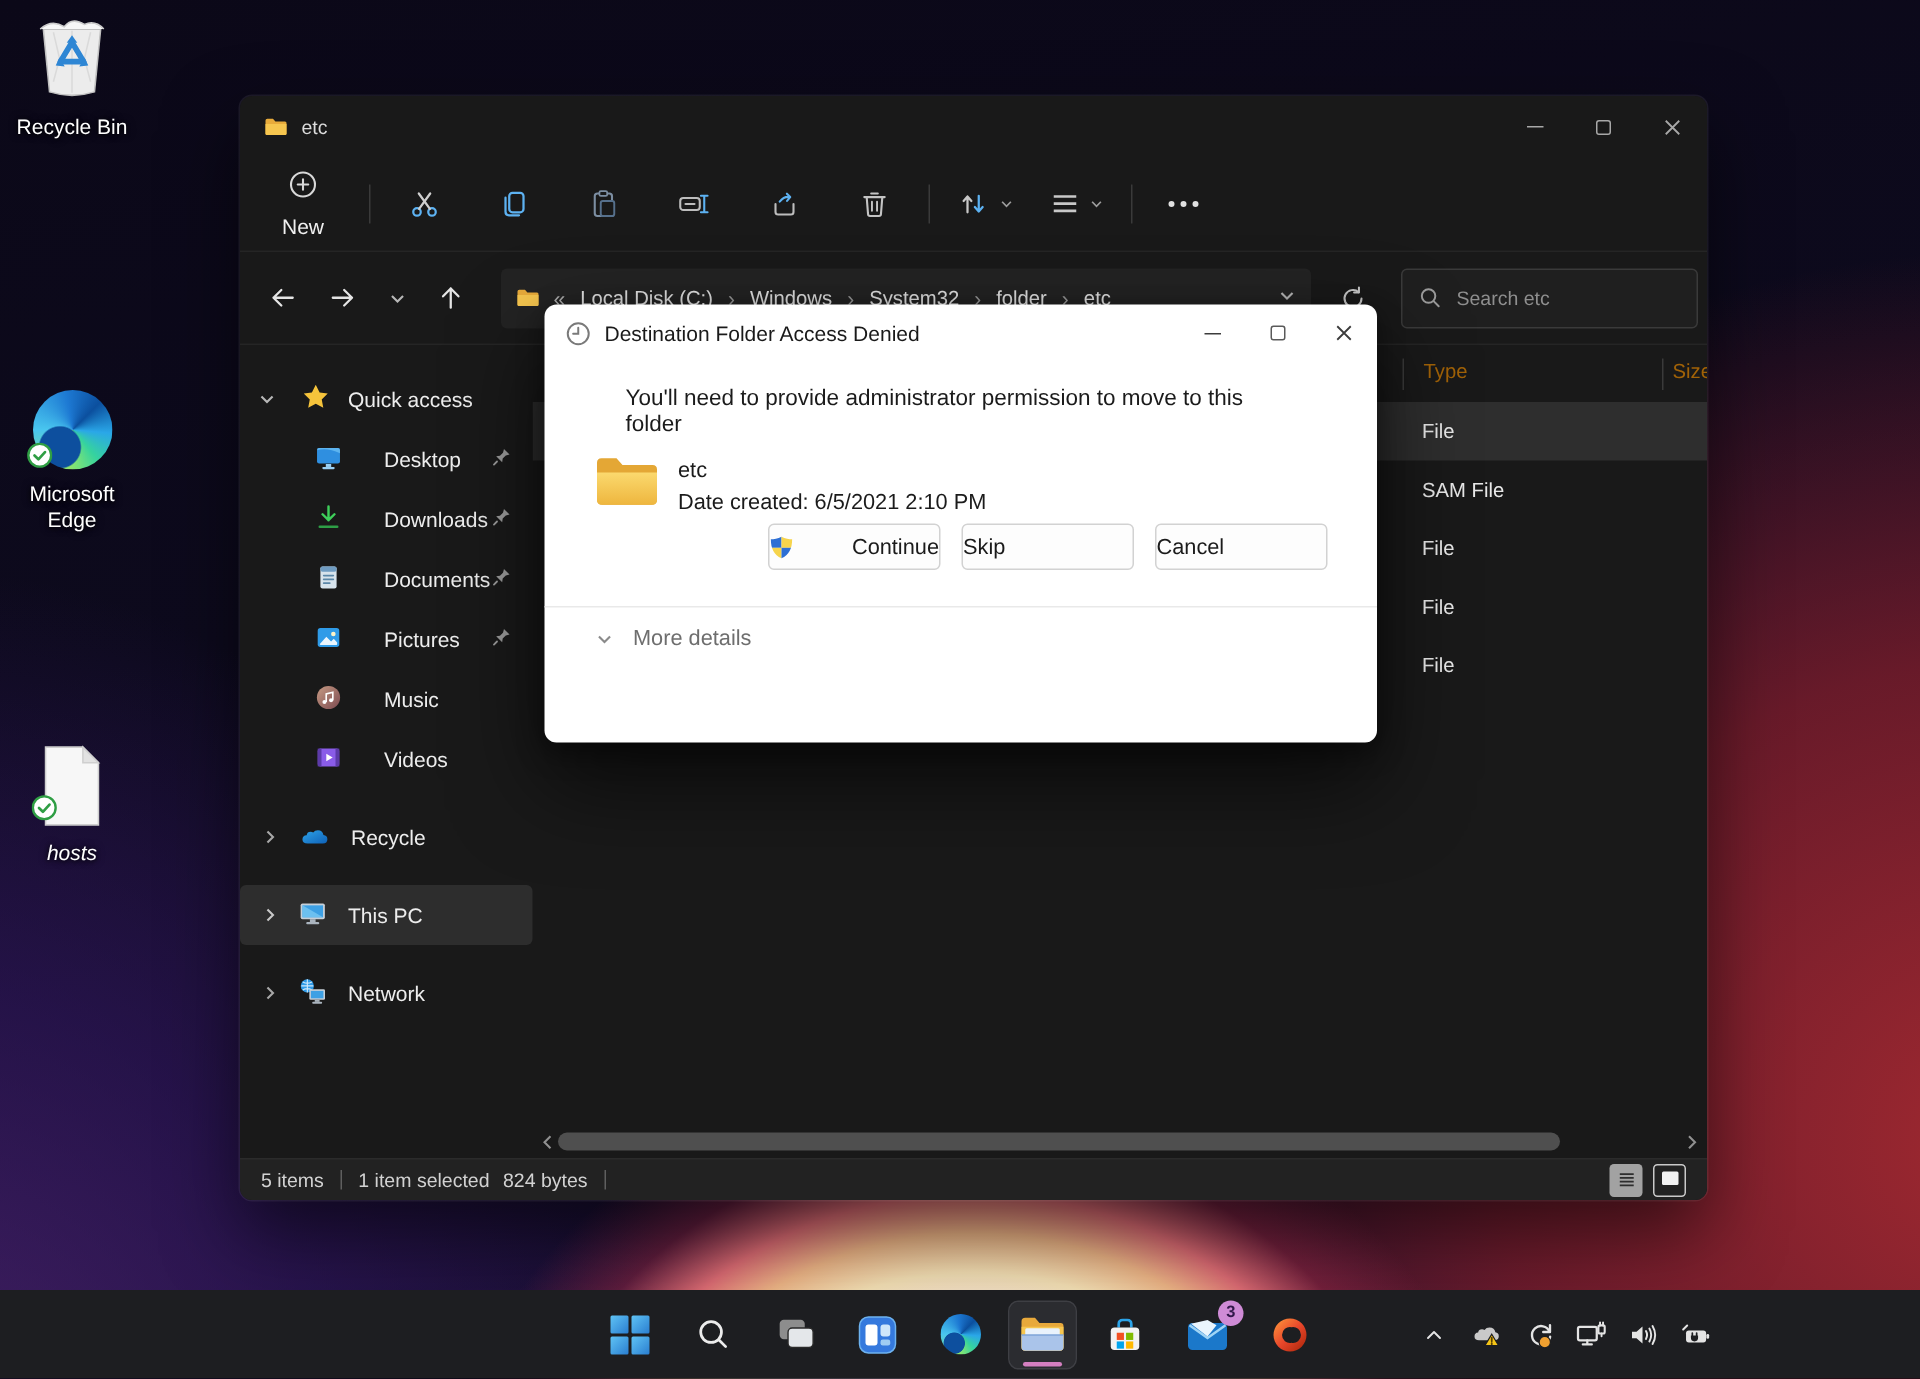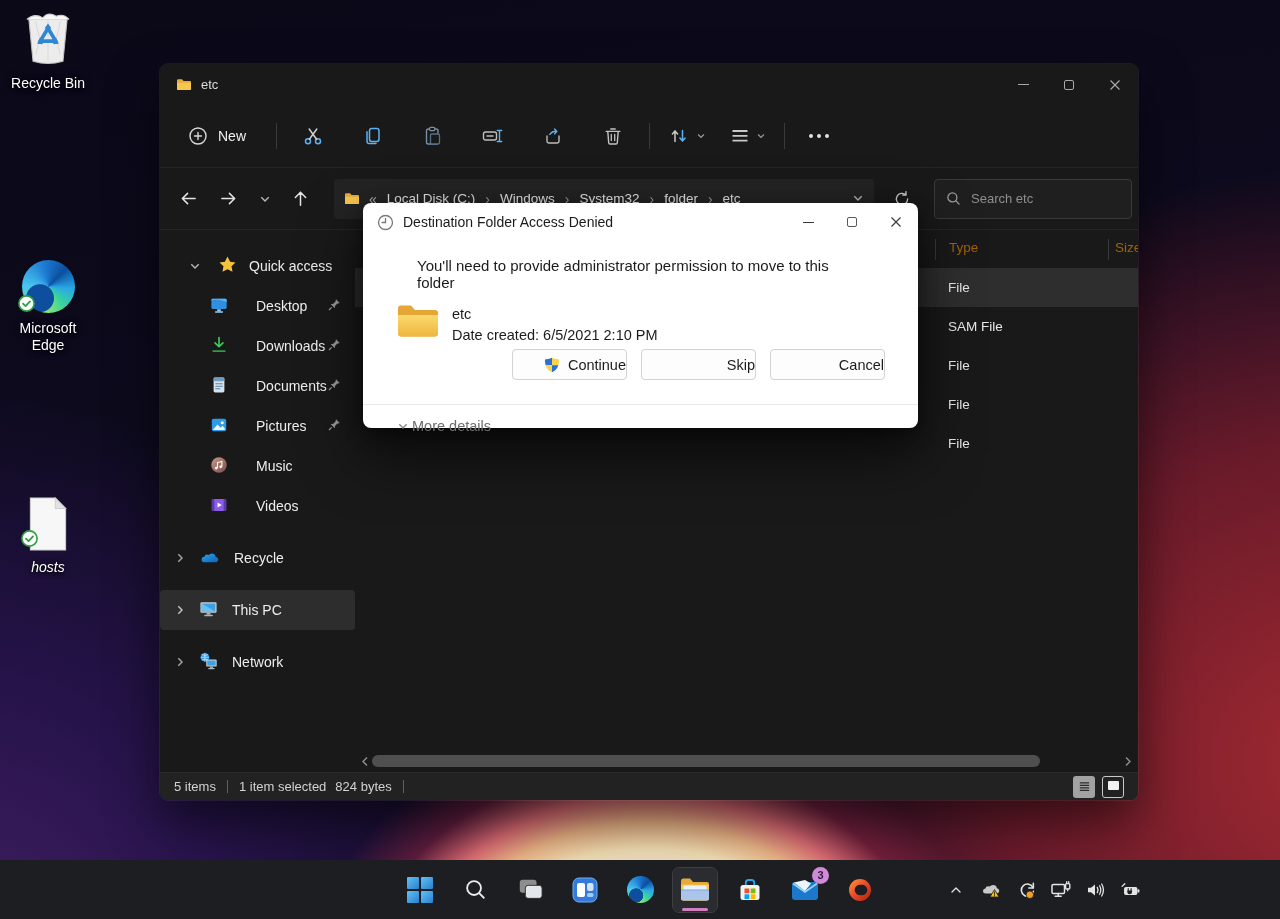--- a/index.html
+++ b/index.html
@@ -40,21 +40,21 @@
   .titlebar .t-title { margin-left:9px; font-size:13px; color:#dcdcdc; }
   .wc-group { position:absolute; right:0; top:0; height:41px; display:flex; }
   .wc { width:46px; height:41px; display:flex; align-items:center; justify-content:center; }
   .wc .bar { width:11px; height:1px; background:#a8a8a8; }
   .wc .box { width:10px; height:10px; border:1px solid #a8a8a8; border-radius:2px; }
 
   .toolbar { height:63px; display:flex; align-items:center; padding-left:24px;
     border-bottom:1px solid #252525; }
   .tbtn { width:44px; height:40px; display:flex; align-items:center; justify-content:center;
     border-radius:4px; margin:0 8px; }
-  .tb-new { display:flex; align-items:center; gap:10px; margin-right:20px; padding:8px 4px; border-radius:4px; }
+  .tb-new { display:flex; align-items:center; gap:10px; margin-right:20px; padding:8px 4px; border-radius:4px;flex-direction:column; }
   .tb-new span { font-size:14px; color:#f0f0f0; }
   .vsep { width:1px; height:26px; background:#3a3a3a; margin:0 6px; }
   .tb-combo { display:flex; align-items:center; gap:6px; padding:8px 6px; margin:0 6px; border-radius:4px; }
   .dots { display:flex; gap:4px; margin:0 18px; }
   .dots i { width:4px; height:4px; border-radius:50%; background:#e0e0e0; }
 
   .navrow { height:62px; display:flex; align-items:center; padding-left:14px;
     border-bottom:1px solid #252525; }
   .nbtn { width:28px; height:28px; display:flex; align-items:center; justify-content:center;
     border-radius:4px; margin-right:12px; }
@@ -69,21 +69,21 @@
   .searchbox { width:198px; height:40px; margin-left:20px; background:#1f1f1f;
     border:1px solid #3a3a3a; border-radius:4px; display:flex; align-items:center; padding:0 11px; }
   .searchbox input { flex:1; margin-left:10px; background:transparent; border:none; outline:none;
     color:#cfcfcf; font-size:13px; font-family:inherit; width:120px; }
   .searchbox input::placeholder { color:#8f8f8f; }
 
   .ebody { position:absolute; top:166px; bottom:28px; left:0; right:0; display:flex; }
   .sidebar { width:195px; padding-top:16px; flex:none; }
   .si { height:40px; display:flex; align-items:center; font-size:14px; color:#ededed; }
   .si .chev { width:12px; display:flex; justify-content:center; }
-  .si.root { padding-left:29px; }
+  .si.root { padding-left:12px; }
   .si.root .ic { margin-left:17px; }
   .si.root .si-lbl { margin-left:12px; }
   .si.child { padding-left:50px; }
   .si.child .si-lbl { margin-left:28px; }
   .si .pin { margin-left:auto; margin-right:14px; }
   .si.top { padding-left:14px; margin-top:12px; }
   .si.top .ic { margin-left:13px; }
   .si.top .si-lbl { margin-left:14px; }
   .si.selected { background:#2d2d2d; border-radius:4px; }
 
@@ -107,38 +107,38 @@
     font-size:13px; color:#d2d2d2; }
   .statusbar .sdiv { width:1px; height:13px; background:#5f5f5f; margin:0 11px; }
   .statusbar .gap { width:9px; }
   .viewbtns { margin-left:auto; display:flex; gap:7px; }
   .vb { width:22px; height:22px; border-radius:3px; display:flex; align-items:center; justify-content:center; }
   .vb.active { background:#a2a2a2; }
   .vb.outline { border:1.5px solid #c9c9c9; }
   .vb.outline .inner { width:11px; height:9px; background:#f2f2f2; border-radius:1px; margin-top:-2px; }
 
   
-  .dialog { position:absolute; left:363px; top:203px; width:555px; height:225px;
+  .dialog { position:absolute; left:363px; top:203px; width:555px; height:292px;
     background:#ffffff; border-radius:8px; z-index:5; color:#1b1b1b;
     box-shadow:0 26px 60px rgba(0,0,0,.62), 0 6px 18px rgba(0,0,0,.4); }
   .dlg-titlebar { height:38px; display:flex; align-items:center; padding-left:14px; }
   .dlg-title { margin-left:9px; font-size:14px; color:#1a1a1a; }
   .dlg-wc { margin-left:auto; display:flex; height:38px; }
   .dwc { width:44px; height:38px; display:flex; align-items:center; justify-content:center; }
   .dwc .bar { width:11px; height:1px; background:#3c3c3c; }
   .dwc .box { width:10px; height:10px; border:1px solid #5a5a5a; border-radius:2px; }
   .dlg-msg { margin:16px 54px 0; font-size:15px; color:#1b1b1b; }
   .dlg-file { display:flex; align-items:flex-start; margin:13px 0 0 34px; }
   .dlg-file .names { margin-left:13px; font-size:14.5px; line-height:21px; }
   .dlg-buttons { position:absolute; top:146px; right:33px; display:flex; gap:14px; }
   .dbtn { width:115px; height:31px; background:#fdfdfd; border:1px solid #d2d2d2; border-radius:4px;
-    display:flex; align-items:center; justify-content:flex-end; gap:8px; font-size:14.5px;
+    display:flex; align-items:center; justify-content:space-between; gap:8px; font-size:14.5px;
     font-family:inherit; color:#1b1b1b; }
   .dlg-sep { position:absolute; top:201px; left:0; right:0; height:1px; background:#e9e9e9; }
-  .dlg-more { position:absolute; top:215px; left:34px; display:flex; align-items:center; gap:3px;
+  .dlg-more { position:absolute; top:215px; left:34px; display:flex; align-items:center; gap:13px;
     color:#6e6e6e; font-size:14.5px; }
 
   
   .taskbar { position:absolute; left:0; right:0; bottom:0; height:59px; background:#1d1e21; z-index:10; }
   .tb-center { position:absolute; left:50%; top:50%; transform:translate(-50%,-50%);
     display:flex; gap:11px; }
   .tb-btn { width:44px; height:44px; border-radius:6px; display:flex; align-items:center;
     justify-content:center; position:relative; }
   .tb-btn.active { background:#2b2c30; outline:1px solid #3e3f44; }
   .tb-btn.active .ind { position:absolute; bottom:1px; left:50%; transform:translateX(-50%);

